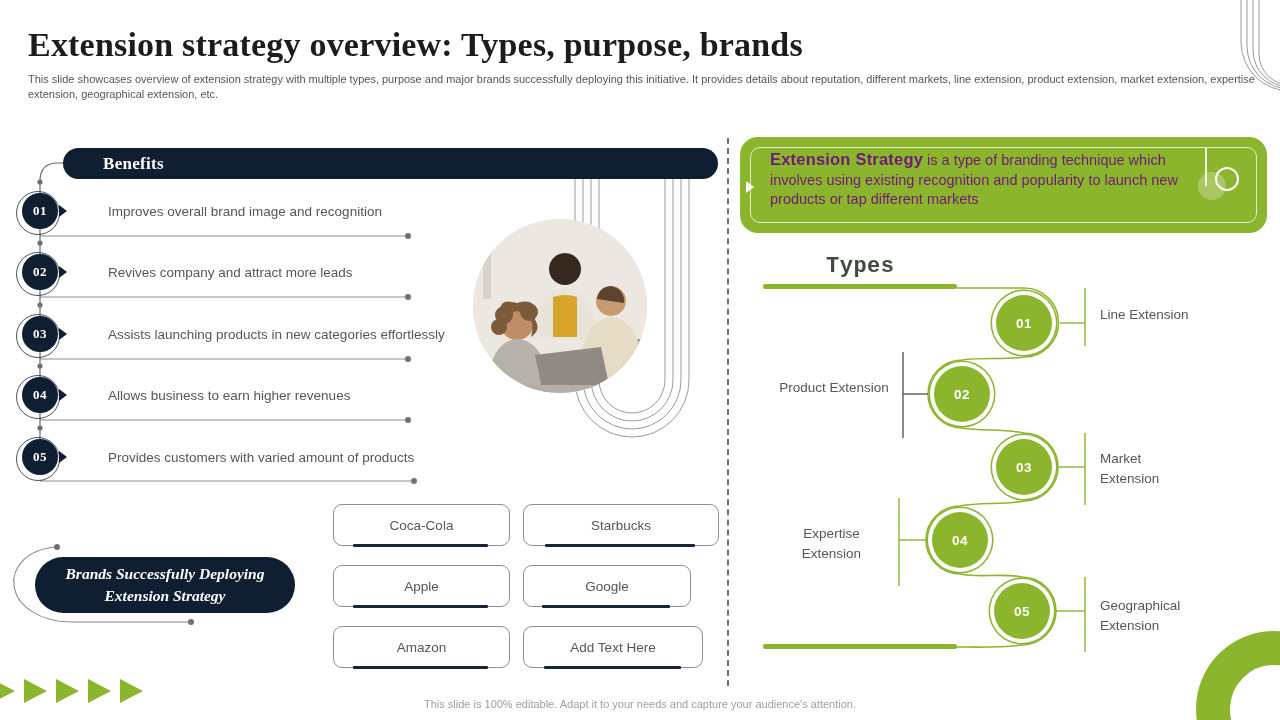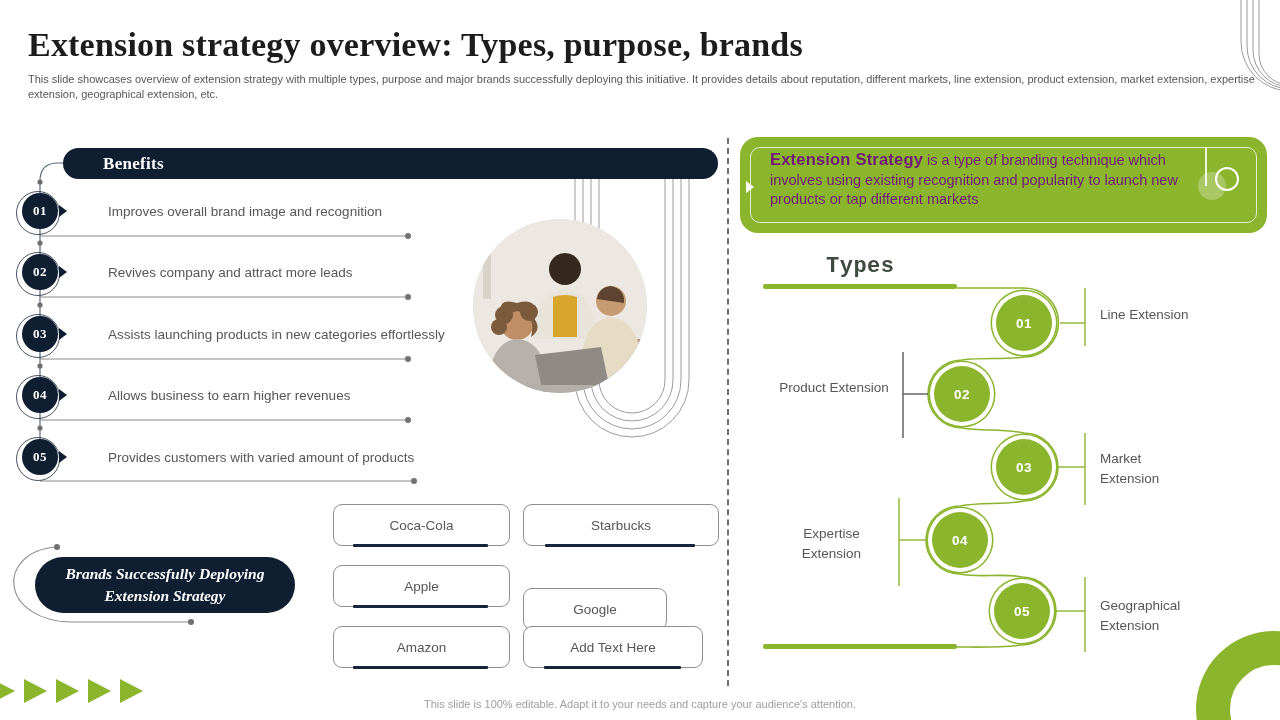--- a/index.html
+++ b/index.html
@@ -327,21 +327,21 @@
       <i></i>
     </div>
   <div class="brand-box" style="left:523px; top:504px; width:196px">
       <span>Starbucks</span>
       <i></i>
     </div>
   <div class="brand-box" style="left:333px; top:565px; width:177px">
       <span>Apple</span>
       <i></i>
     </div>
-  <div class="brand-box" style="left:523px; top:588px; width:144px">
+  <div class="brand-box" style="left:523px; top:565px; width:168px">
       <span>Google</span>
       <i></i>
     </div>
   <div class="brand-box" style="left:333px; top:626px; width:177px">
       <span>Amazon</span>
       <i></i>
     </div>
   <div class="brand-box" style="left:523px; top:626px; width:180px">
       <span>Add Text Here</span>
       <i></i>

